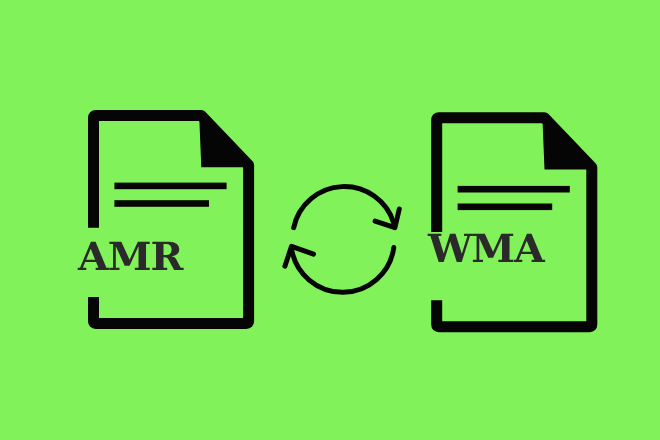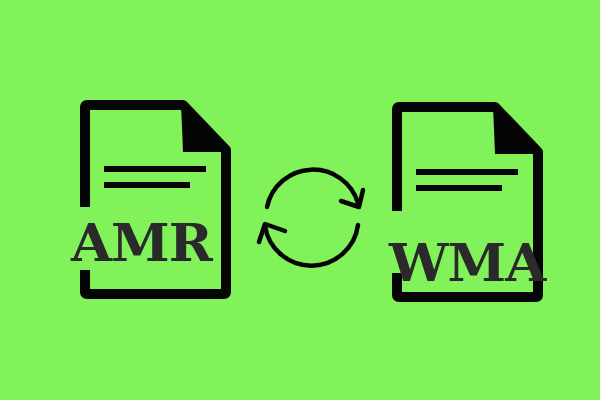--- a/index.html
+++ b/index.html
@@ -3,28 +3,28 @@
   <meta charset="utf-8">
   <style>
     html, body { margin: 0; padding: 0; }
     body { width: 600px; height: 400px; overflow: hidden; background: #82f25a; position: relative; }
     .canvas { position: absolute; left: 0; top: 0; width: 600px; height: 400px; }
     .doc-label {
       position: absolute;
       font-family: "DejaVu Serif", "Liberation Serif", serif;
       font-weight: bold;
       color: #2a2a2a;
-      font-size: 53px;
+      font-size: 36px;
       line-height: 1;
       letter-spacing: -1px;
       white-space: nowrap;
       transform: scaleY(0.98);
     }
     #label-left { left: 71px; top: 216px; }
-    #label-right { left: 389px; top: 236px; }
+    #label-right { left: 389px; top: 208px; }
   </style>
 </head>
 <body>
 
 <svg class="canvas" viewBox="0 0 600 400" xmlns="http://www.w3.org/2000/svg">
 
   <g>
     <path d="M85,207 L85,107 Q85,105 87,105 L183,105 L226,150 L226,292 Q226,294 224,294 L87,294 Q85,294 85,292 L85,270" fill="none" stroke="#050505" stroke-width="10" stroke-linejoin="round" stroke-linecap="butt"></path>
     <polygon points="181,103 231,152 231,152 183,152" fill="#050505"></polygon>
     <rect x="104" y="166" width="102" height="6" fill="#050505"></rect>

